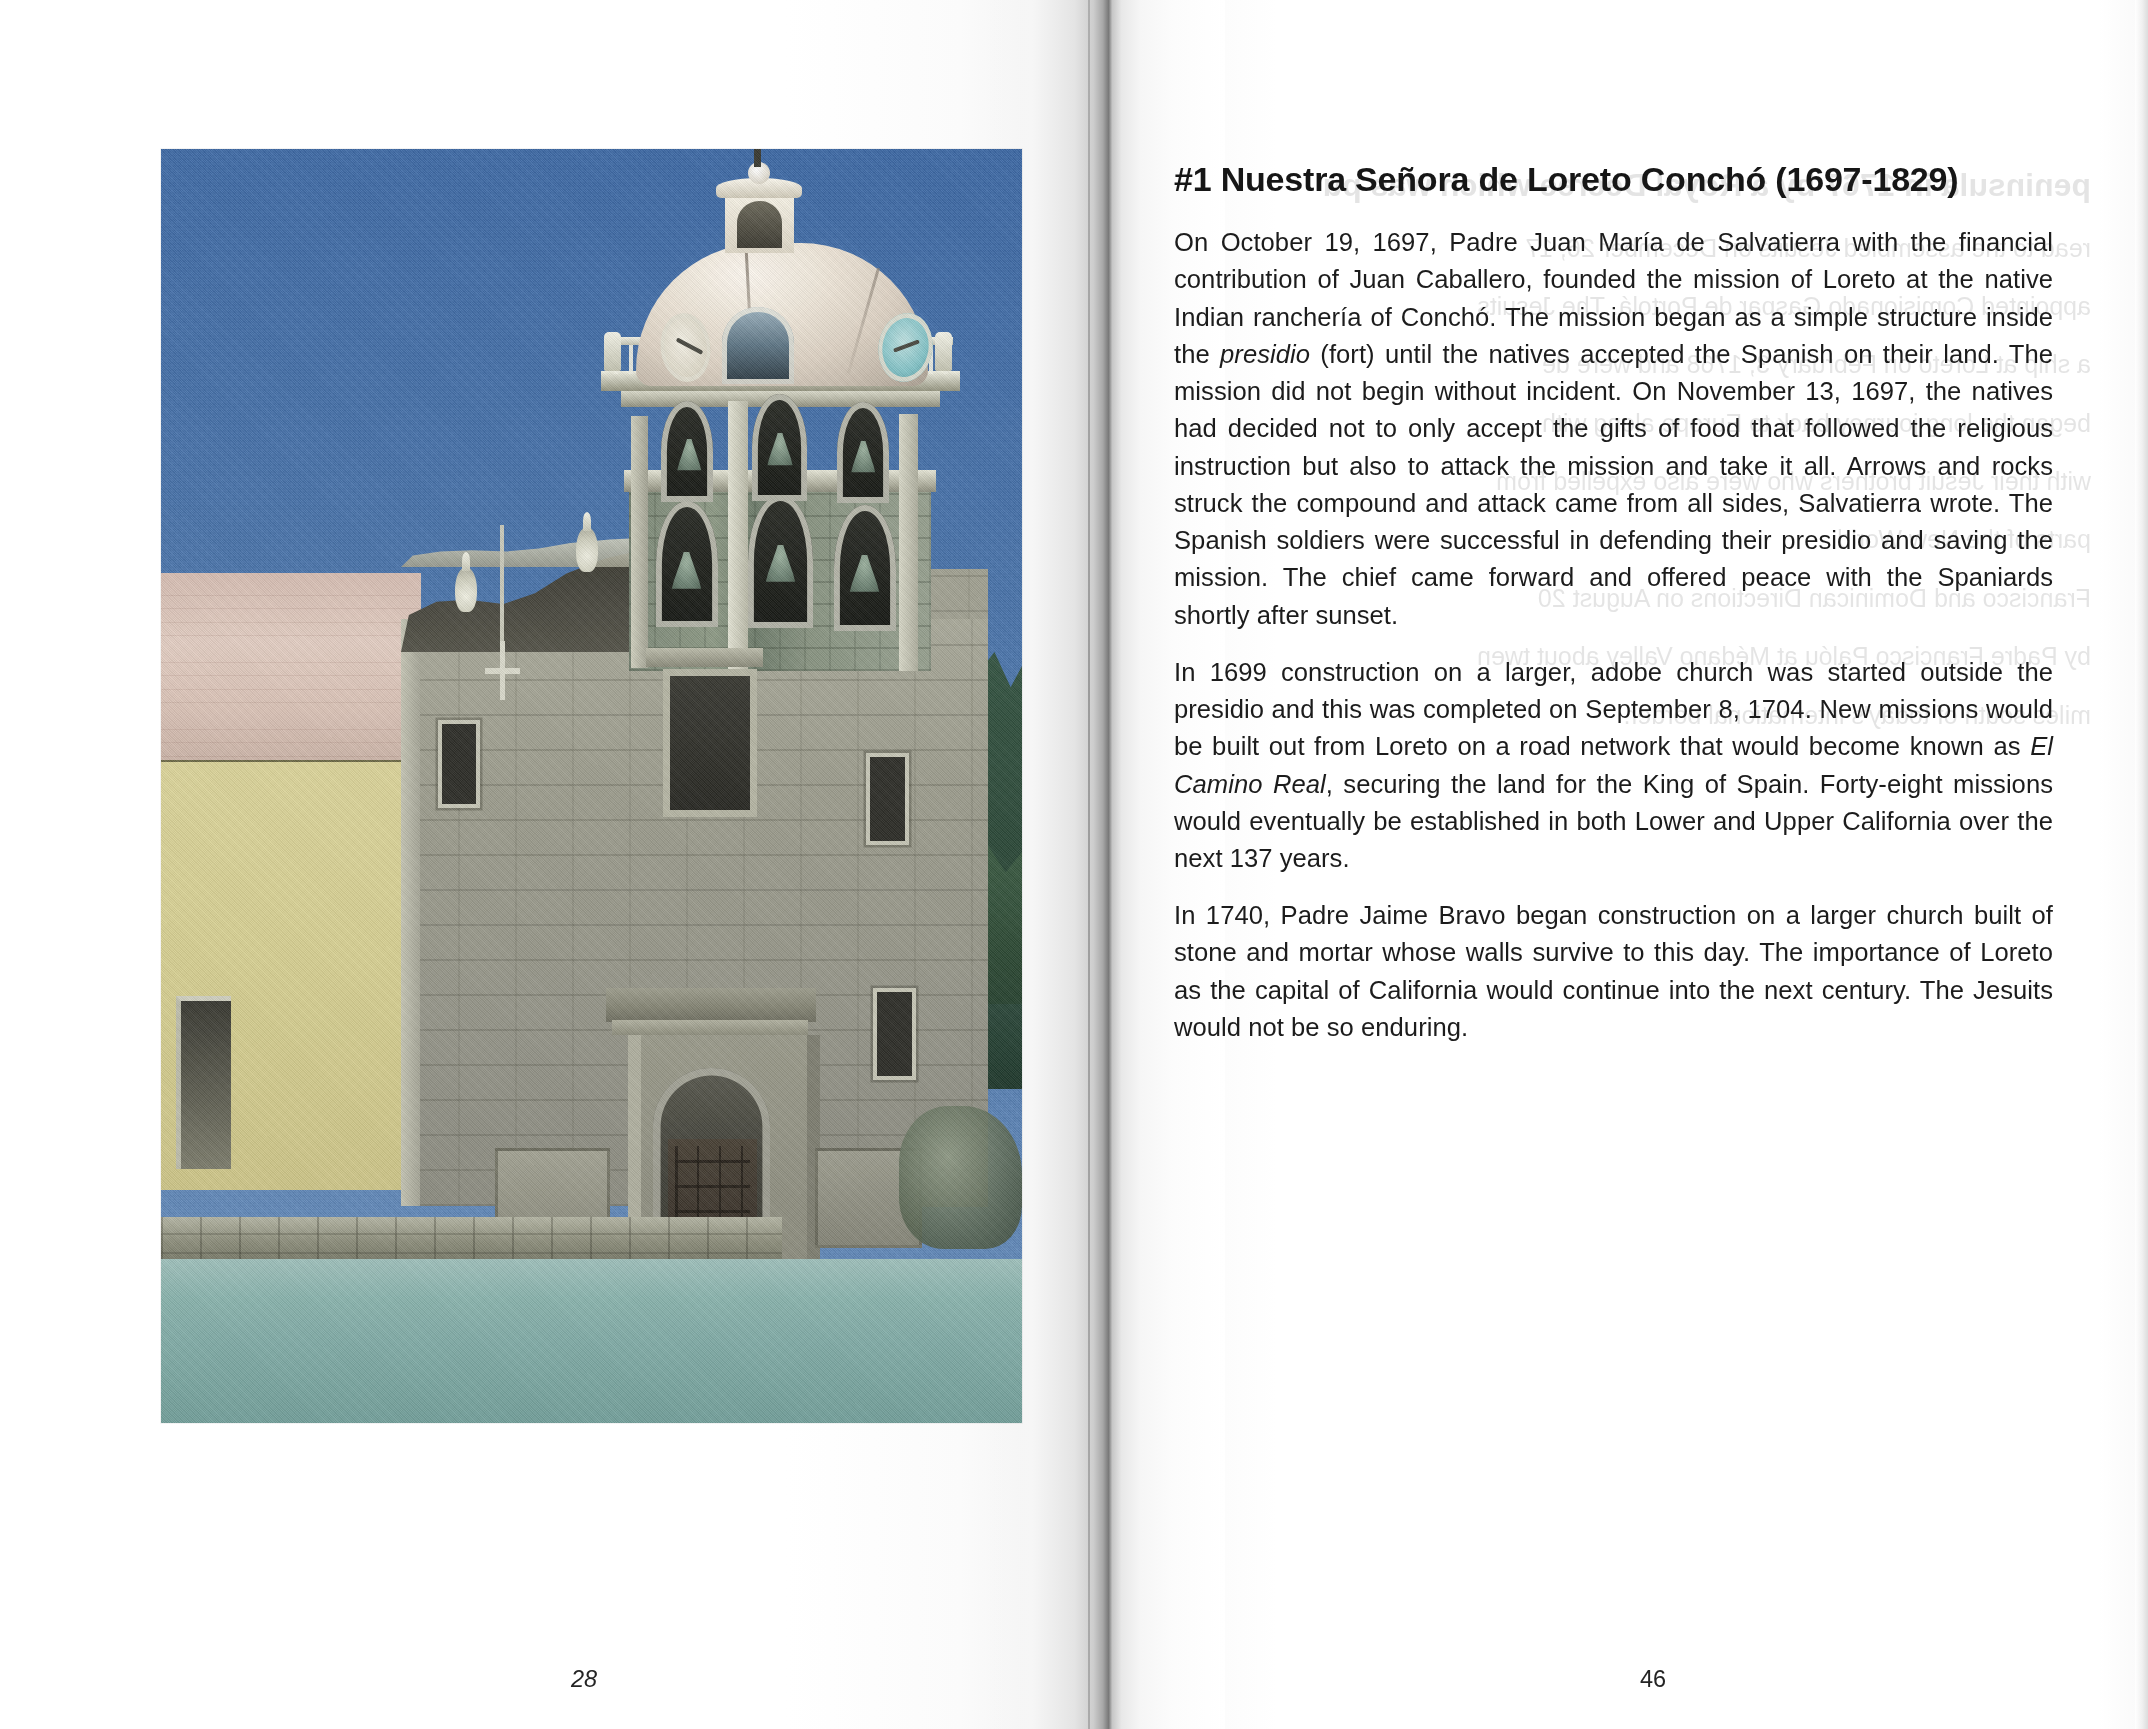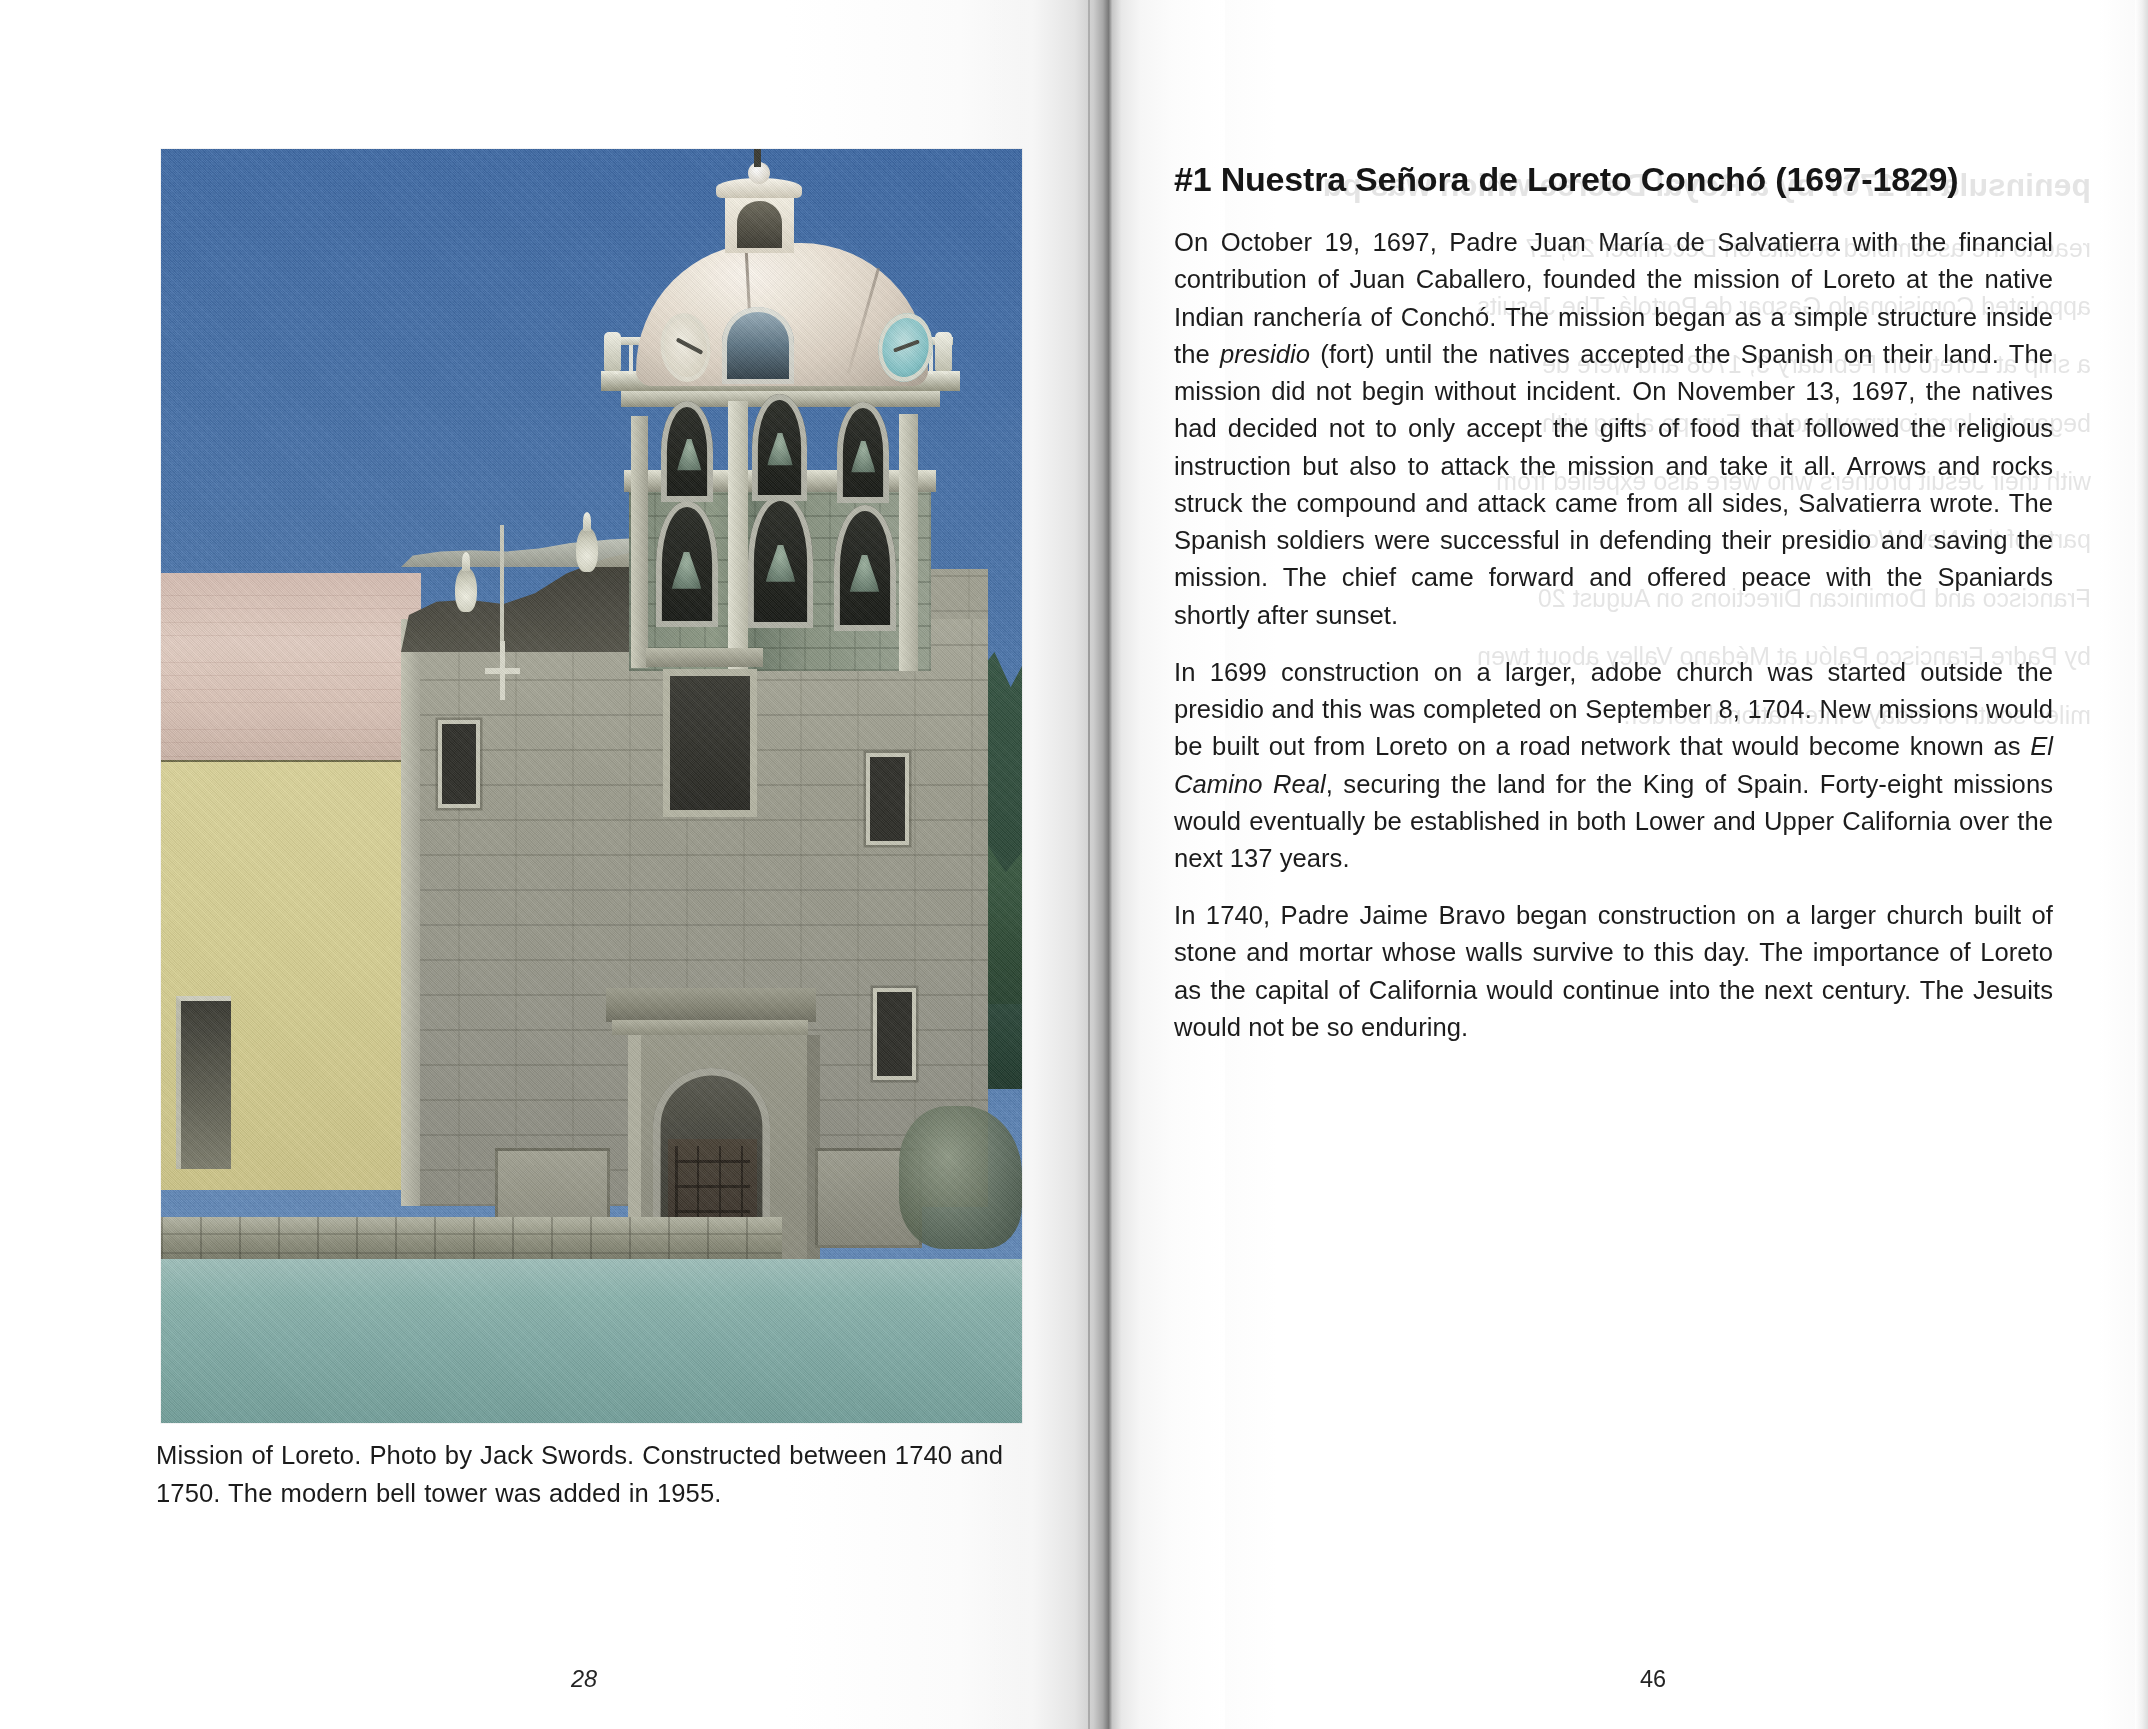--- a/index.html
+++ b/index.html
@@ -563,21 +563,20 @@
 
     <div class="shrub"></div>
     <div class="lowwall"></div>
     <div class="ground-rocks"></div>
     <div class="ground-rocks2"></div>
     <div class="ground"></div>
 
     <div class="grain"></div>
   </div>
 
-  <div class="caption">Mission of Loreto. Photo by Jack Swords. Constructed between 1740 and 1750. The modern bell tower was added in 1955.</div>
 
   <div class="pagenum pagenum-left">28</div>
 
   <div class="pagenum pagenum-right">46</div>
 
   <div class="bleed" id="bleed-layer">
       <div class="bleed-title">peninsula in 1767 by a Royal Decree which was pu</div>
       <p style="margin: 0px 0px 22px;">read to the assembled Jesuits on December 26, 17</p>
       <p style="margin: 0px 0px 22px;">appointed Comisionado Gaspar de Portolá. The Jesuits</p>
       <p style="margin: 0px 0px 22px;">a ship at Loreto on February 3, 1768 and were de</p>

